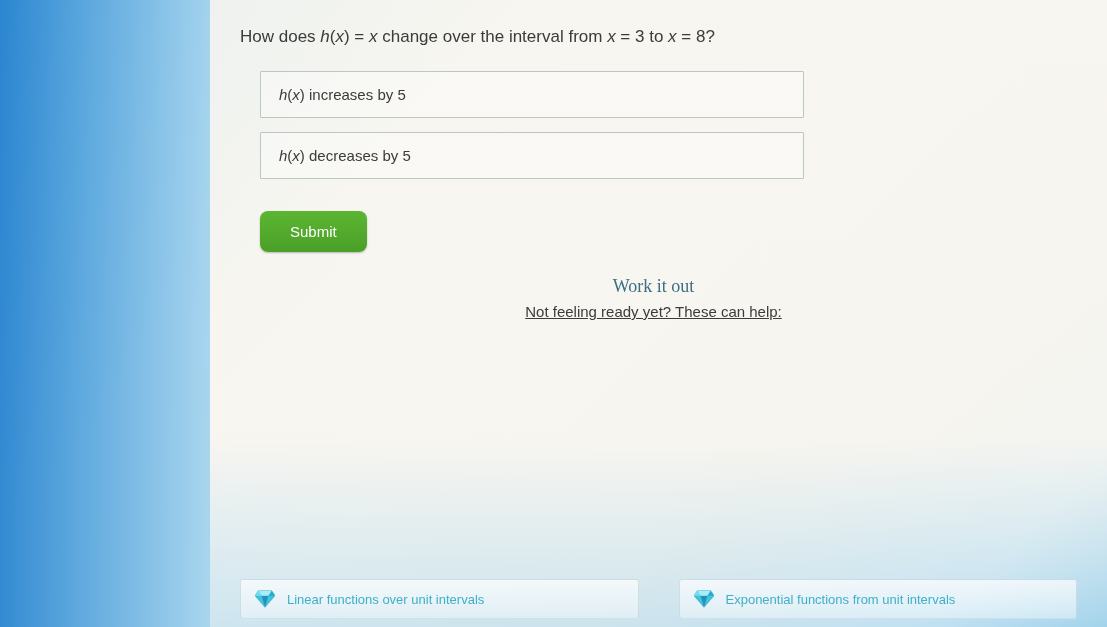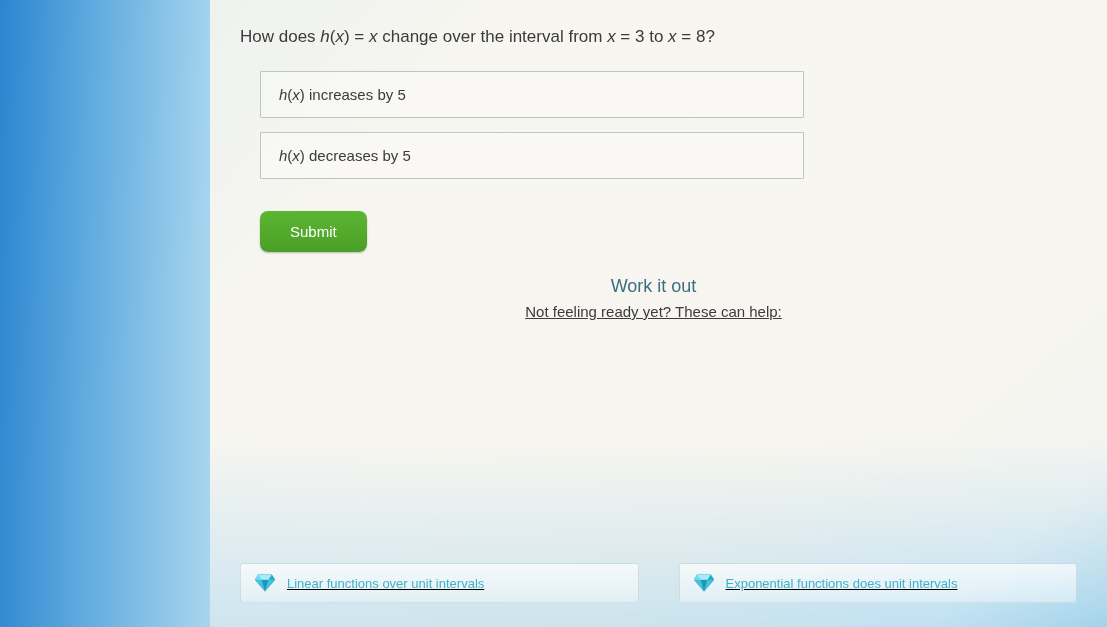--- a/index.html
+++ b/index.html
@@ -56,37 +56,36 @@
     border-radius: 8px;
     cursor: pointer;
     box-shadow: 0 1px 2px rgba(0,0,0,0.25);
   }
   .work-it {
     text-align: center;
     margin-top: 24px;
     margin-right: 10px;
   }
   .work-title {
-    font-family: Liberation Sans, sans-serif;
+    font-family: Liberation Serif, serif;
     color: #3d6e82;
     font-size: 18px;
     margin-bottom: 6px;
   }
   .work-sub {
     color: #3b3b3b;
     font-size: 15px;
     text-decoration: underline;
   }
   .help-row {
     position: absolute;
     left: 30px; right: 30px;
-    bottom: 24px;
+    bottom: 8px;
     display: flex;
     gap: 40px;
-    text-decoration: underline;
   }
   .help-card {
     flex: 1;
     background: linear-gradient(180deg, rgba(255,255,255,0.7), rgba(240,248,252,0.5));
     border: 1px solid rgba(180,200,210,0.5);
     border-radius: 3px;
     padding: 10px 14px;
     display: flex;
     align-items: center;
     gap: 12px;
@@ -143,17 +142,17 @@
     <div class="help-card">
       <span class="gem">
         <svg viewBox="0 0 24 20">
             <polygon points="4,0 20,0 24,6 12,20 0,6" fill="#3fc4e0" stroke="#1e8fb0" stroke-width="0.5"></polygon>
             <polygon points="4,0 8,6 0,6" fill="#77dbef"></polygon>
             <polygon points="20,0 24,6 16,6" fill="#2aa8c8"></polygon>
             <polygon points="8,6 16,6 12,20" fill="#2593b5"></polygon>
             <polygon points="4,0 20,0 16,6 8,6" fill="#a7ecf9"></polygon>
           </svg>
       </span>
-      <span>Exponential functions does unit intervals</span>
+      <span>Exponential functions from unit intervals</span>
     </div>
   </div>
 
 </div>
 
 </body></html>

